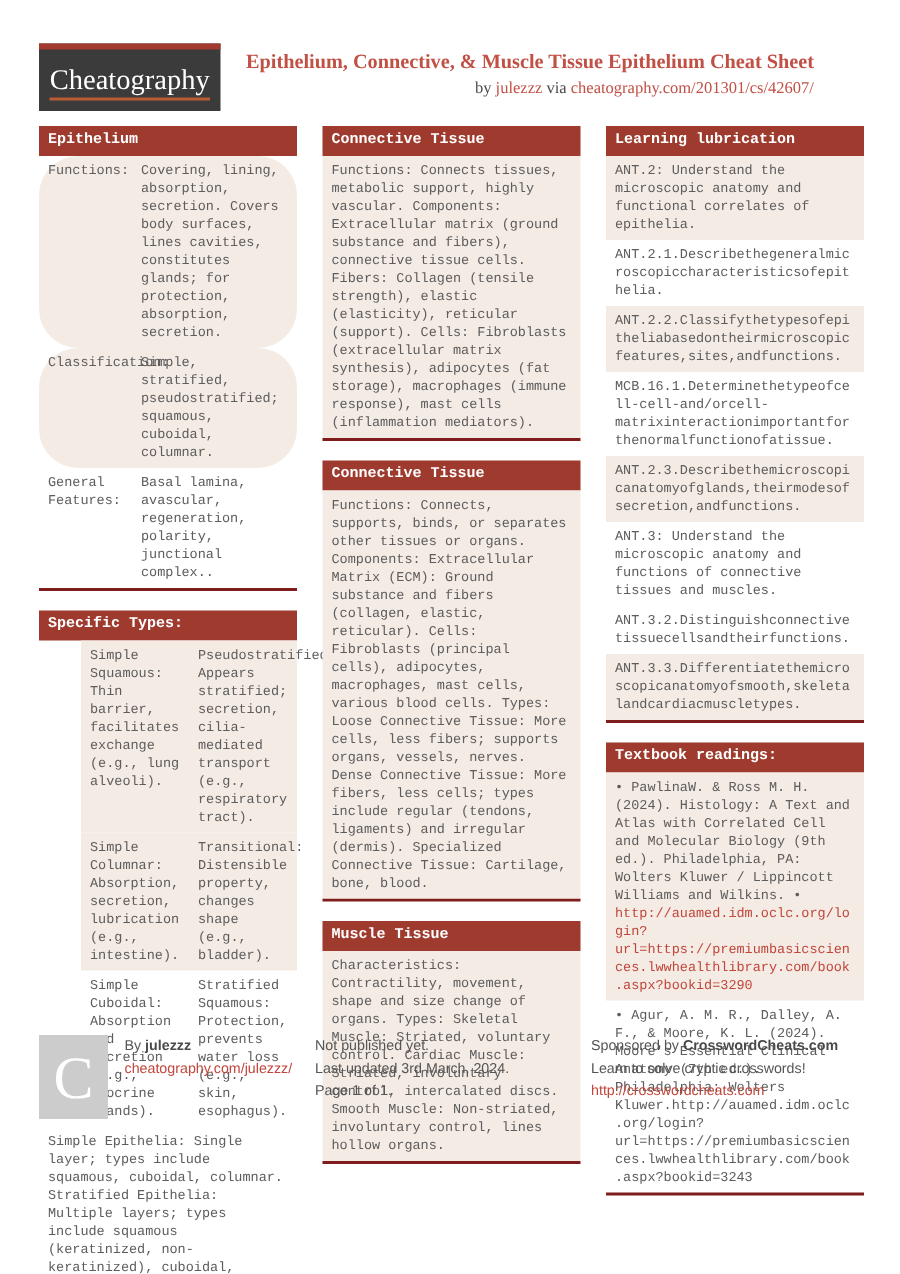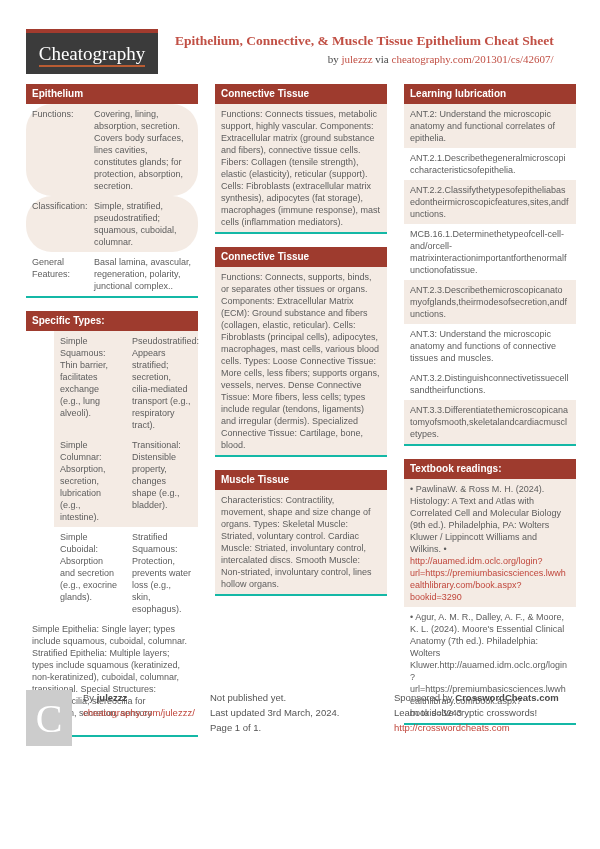--- a/index.html
+++ b/index.html
@@ -4,38 +4,38 @@
 <style>
   html,body { margin:0; padding:0; background:#fff; }
   .page {
     position:relative; width:600px; height:849px; background:#ffffff;
     overflow:hidden; font-family:"Liberation Sans", sans-serif;
   }
 
   
   .header { display:flex; align-items:flex-start; padding:29px 26px 10px 26px; }
   .logo {
-    display:block; width:132px; height:41px; background:#3b3b3b;
+    display:block; width:121px; height:41px; background:#3b3b3b;
     border-top:4px solid #a23b2e; text-align:center; line-height:41px;
     text-decoration:none; flex:none;
   }
   .logo span {
     color:#ffffff; font-family:"Liberation Serif", serif; font-size:19px;
     border-bottom:2px solid #b95c33; padding-bottom:1px;
   }
   .title-wrap { margin-left:17px; font-family:"Liberation Serif", serif; padding-top:4px;text-align:right; }
   .title { font-size:13.5px; font-weight:bold; color:#c15045; margin:0 0 3px 0; line-height:1.25; }
   .byline { font-size:11px; color:#4a4a4a; }
   .byline a { color:#c15045; text-decoration:none; }
 
   
   .cols { display:flex; gap:17px; padding:0 26px; align-items:flex-start; }
   .col { width:172px; flex:none; }
 
-  .box { border-bottom:2px solid #14b8a6; margin-bottom:13px; }
+  .box { border-bottom:2px solid #7f1d1d; margin-bottom:13px;font-family:Liberation Mono, monospace; }
   .box-title {
     background:#9e3b2e; color:#ffffff; font-size:10px; font-weight:bold;
     padding:4px 6px; line-height:12px;
   }
   .txt { font-size:9px; line-height:12px; color:#5d5d5d; }
   .alt { background:#f4ebe4; }
 
   .kv-row { display:flex;border-radius:26px; }
   .kv-label { width:56px; flex:none; padding:4px 2px 4px 6px; }
   .kv-value { flex:1; padding:4px 6px 4px 4px; }

